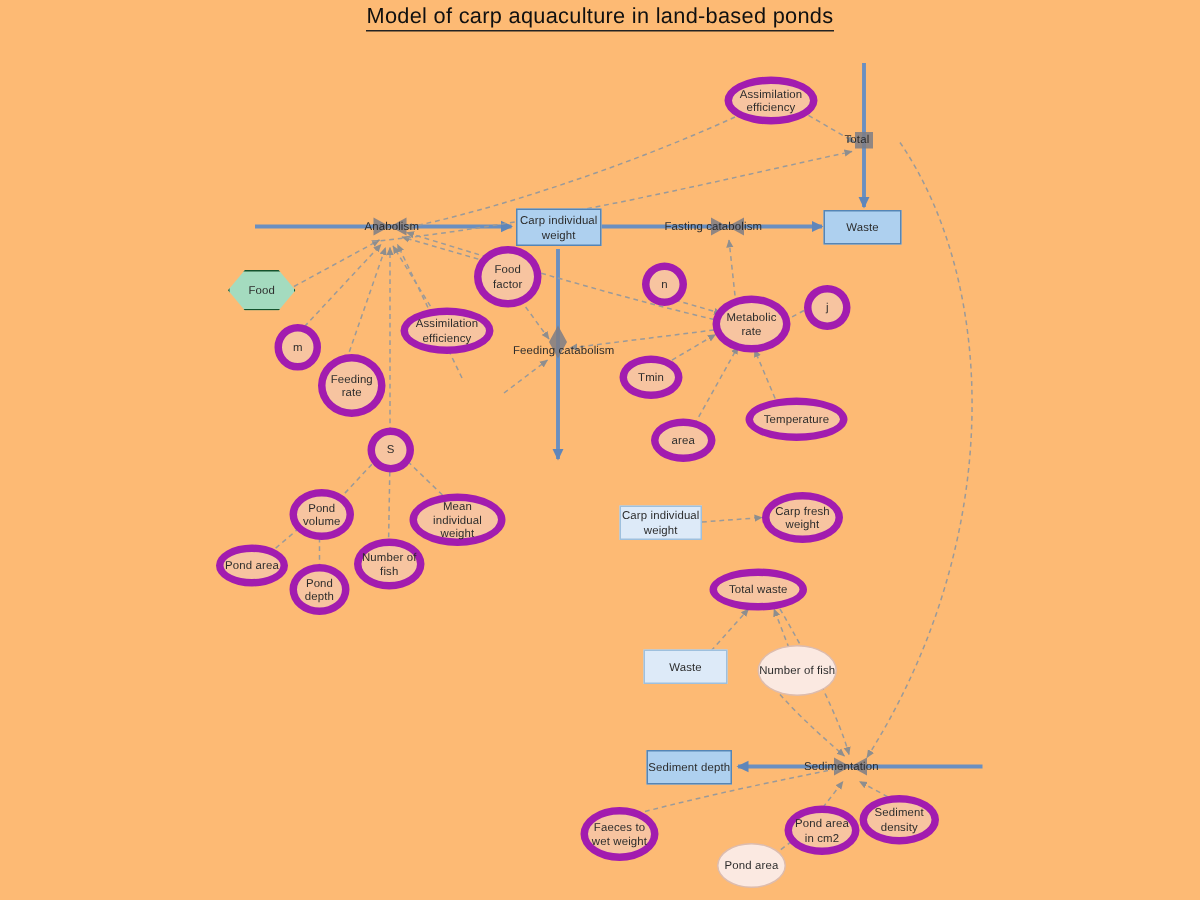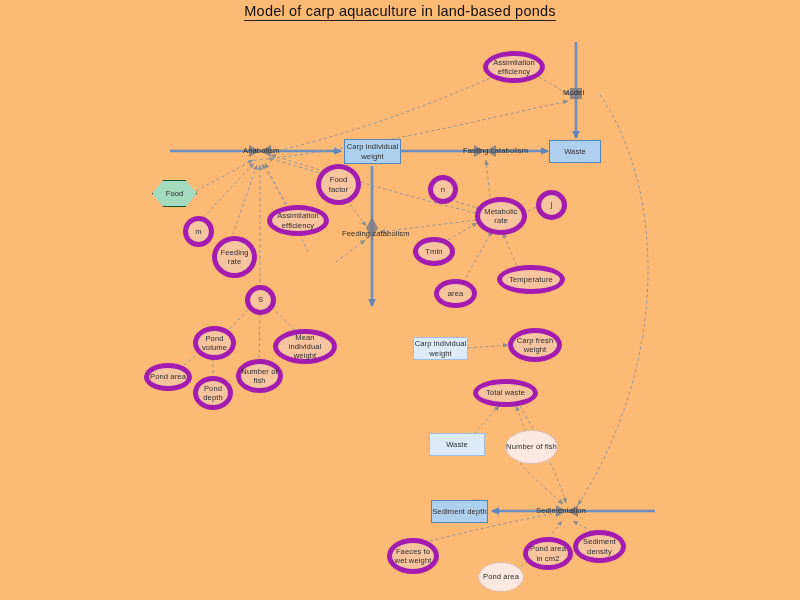--- a/index.html
+++ b/index.html
@@ -167,23 +167,23 @@
       <path d="M430,541 C480,528 540,516 561,512"></path>
       <path d="M545,543 L562,521"></path>
       <path d="M597,534 L573,521"></path>
       <path d="M600,95 C665,190 670,360 578,505"></path>
 
       <path d="M516,570 L534,556"></path>
     </g>
   </svg>
 
   <div class="flowlabel" style="left:243px; top:146px;">Anabolism</div>
-  <div class="flowlabel" style="left:443px; top:146px;margin-left:20px;">Fasting catabolism</div>
+  <div class="flowlabel" style="left:443px; top:146px;">Fasting catabolism</div>
   <div class="flowlabel" style="left:342px; top:229px;">Feeding catabolism</div>
-  <div class="flowlabel" style="left:563px; top:88px;">Model</div>
+  <div class="flowlabel" style="left:563px; top:88px;">Total</div>
   <div class="flowlabel" style="left:536px; top:506px;">Sedimentation</div>
 
   <div class="node rect" style="left:344px; top:139px; width:57px; height:25px;">
     <span>Carp individual weight</span>
   </div>
 
   <div class="node rect" style="left:549px; top:140px; width:52px; height:23px;">
     <span>Waste</span>
   </div>
 

